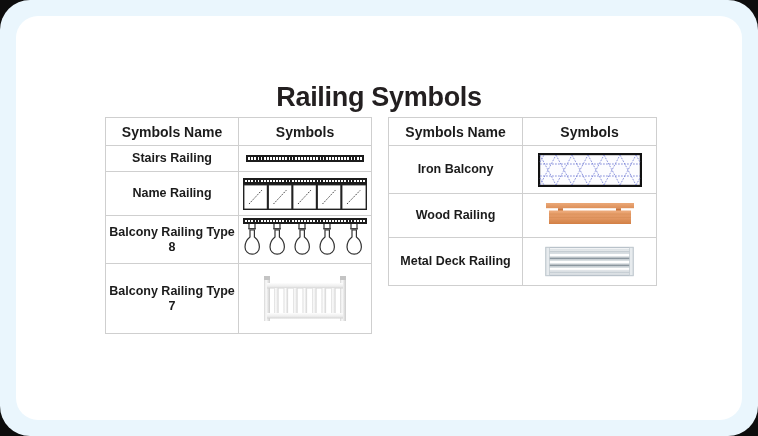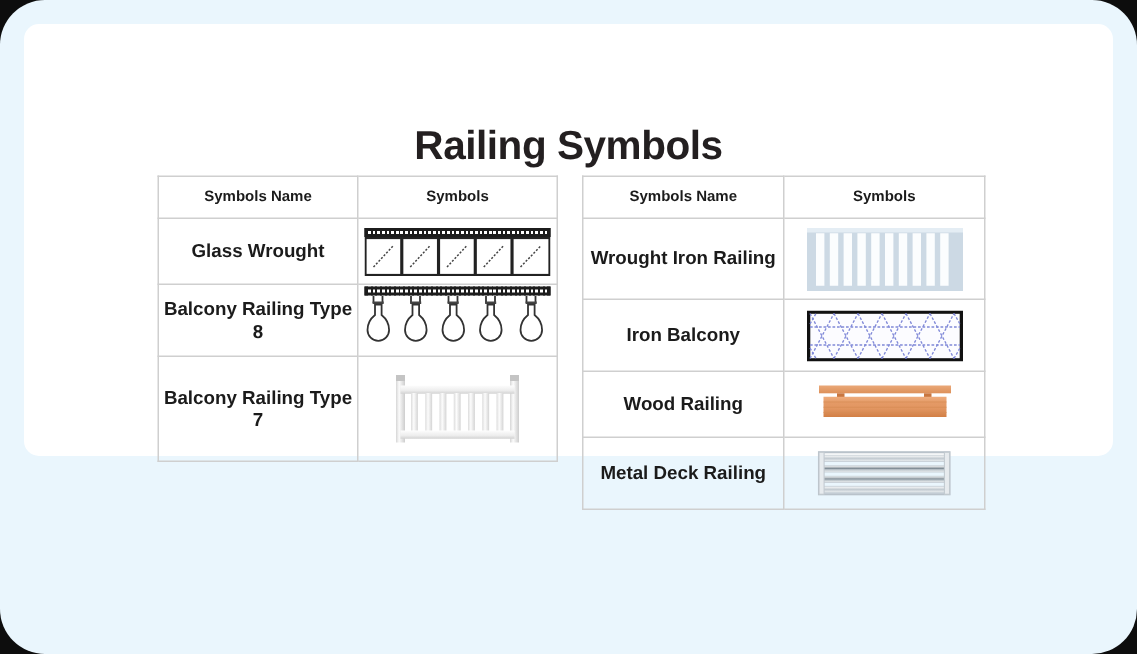--- a/index.html
+++ b/index.html
@@ -10,23 +10,23 @@
     overflow:hidden;
   }
   #page{
     position:absolute;left:0;top:0;width:758px;height:436px;
     background:#eaf6fd;
     border-radius:30px;
     overflow:hidden;
   }
   #card{
     position:absolute;left:16px;top:16px;
-    width:726px;height:288px;
+    width:726px;height:404px;
     background:#ffffff;
-    border-radius:10px;
+    border-radius:22px;
   }
   #title{
     position:absolute;left:0;top:66px;width:726px;
     text-align:center;
     font-size:27px;font-weight:bold;color:#231f20;
     letter-spacing:-0.3px;
     font-family:"Liberation Sans", sans-serif;
   }
   .tbl{
     position:absolute;
@@ -36,21 +36,21 @@
   #tbl-left{left:89px;top:101px;width:266px;}
   #tbl-right{left:372px;top:101px;width:268px;}
   .tbl th,.tbl td{
     border:1px solid #cfcfcf;
     padding:0;
     vertical-align:middle;
     text-align:center;
   }
   .tbl th{
     height:27px;
-    font-size:10px;font-weight:bold;color:#1b1b1b;
+    font-size:14px;font-weight:bold;color:#1b1b1b;
     font-family:"Liberation Sans", sans-serif;
   }
   .name-cell{
     font-size:12.5px;font-weight:bold;color:#1b1b1b;
     line-height:15px;
     padding:4px 3px;
   }
   .sym-cell{padding:3px 4px;}
   .sym-wrap{display:flex;align-items:center;justify-content:center;width:100%;}
   
@@ -81,23 +81,31 @@
           <col style="width:133px">
         </colgroup>
       <thead>
         <tr>
           <th>Symbols Name</th>
           <th>Symbols</th>
         </tr>
       </thead>
       <tbody>
 
+        <tr style="height:26px">
+          <td class="name-cell">Stairs Railing</td>
+          <td class="sym-cell">
+            <div class="sym-wrap">
+              <div class="hrail" style="width:118px;height:7px;"></div>
+            </div>
+          </td>
+        </tr>
 
         <tr style="height:44px">
-          <td class="name-cell">Glass Wrought</td>
+          <td class="name-cell">Name Railing</td>
           <td class="sym-cell">
             <div class="sym-wrap">
               <div style="width:124px;">
                 <div class="hrail" style="width:124px;height:6px;"></div>
                 <div class="glass-row" style="height:26px;">
                   <svg width="124" height="26" viewBox="0 0 124 26">
                     <g fill="#ffffff" stroke="#222" stroke-width="1.4">
                       <rect x="0.7" y="0.7" width="23.8" height="24.6"></rect>
                       <rect x="25.2" y="0.7" width="23.8" height="24.6"></rect>
                       <rect x="49.7" y="0.7" width="23.8" height="24.6"></rect>
@@ -208,43 +216,20 @@
           <col style="width:134px">
         </colgroup>
       <thead>
         <tr>
           <th>Symbols Name</th>
           <th>Symbols</th>
         </tr>
       </thead>
       <tbody>
 
-        <tr style="height:54px">
-          <td class="name-cell">Wrought Iron Railing</td>
-          <td class="sym-cell">
-            <div class="sym-wrap">
-              <svg width="104" height="42" viewBox="0 0 104 42">
-                <rect x="0" y="0" width="104" height="42" fill="#ccd9e4"></rect>
-                <rect x="0" y="0" width="104" height="3" fill="#e4edf4"></rect>
-                <g fill="#fbfdfe">
-                  <rect x="6" y="3.5" width="5.6" height="35"></rect>
-                  <rect x="15.2" y="3.5" width="5.6" height="35"></rect>
-                  <rect x="24.4" y="3.5" width="5.6" height="35"></rect>
-                  <rect x="33.6" y="3.5" width="5.6" height="35"></rect>
-                  <rect x="42.8" y="3.5" width="5.6" height="35"></rect>
-                  <rect x="52" y="3.5" width="5.6" height="35"></rect>
-                  <rect x="61.2" y="3.5" width="5.6" height="35"></rect>
-                  <rect x="70.4" y="3.5" width="5.6" height="35"></rect>
-                  <rect x="79.6" y="3.5" width="5.6" height="35"></rect>
-                  <rect x="88.8" y="3.5" width="5.6" height="35"></rect>
-                </g>
-              </svg>
-            </div>
-          </td>
-        </tr>
 
         <tr style="height:48px">
           <td class="name-cell">Iron Balcony</td>
           <td class="sym-cell">
             <div class="sym-wrap">
               <svg width="104" height="34" viewBox="0 0 104 34">
                 <rect x="1.1" y="1.1" width="101.8" height="31.8" fill="#fcfcff" stroke="#111" stroke-width="2.2"></rect>
                 <g stroke="#8089d8" stroke-width="0.9" fill="none" stroke-dasharray="1.8 1.2">
                   <line x1="2" y1="32" x2="18" y2="2"></line>
                     <line x1="18" y1="32" x2="34" y2="2"></line>

